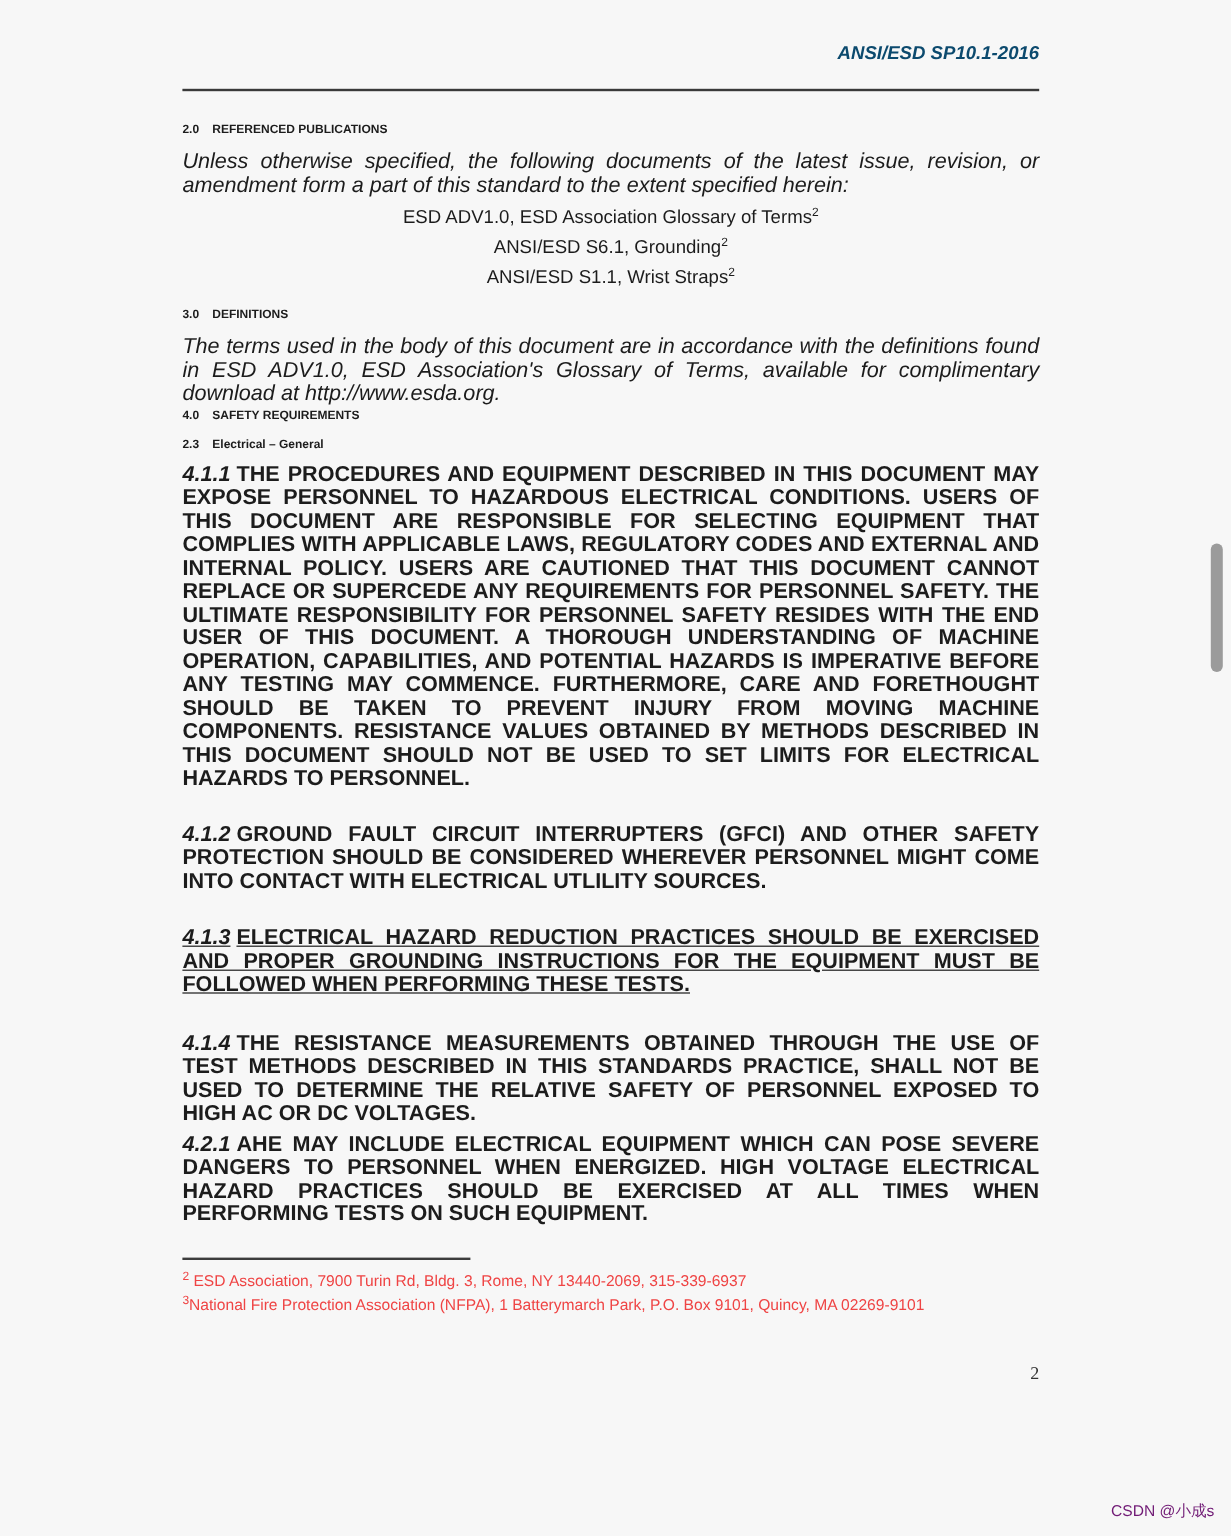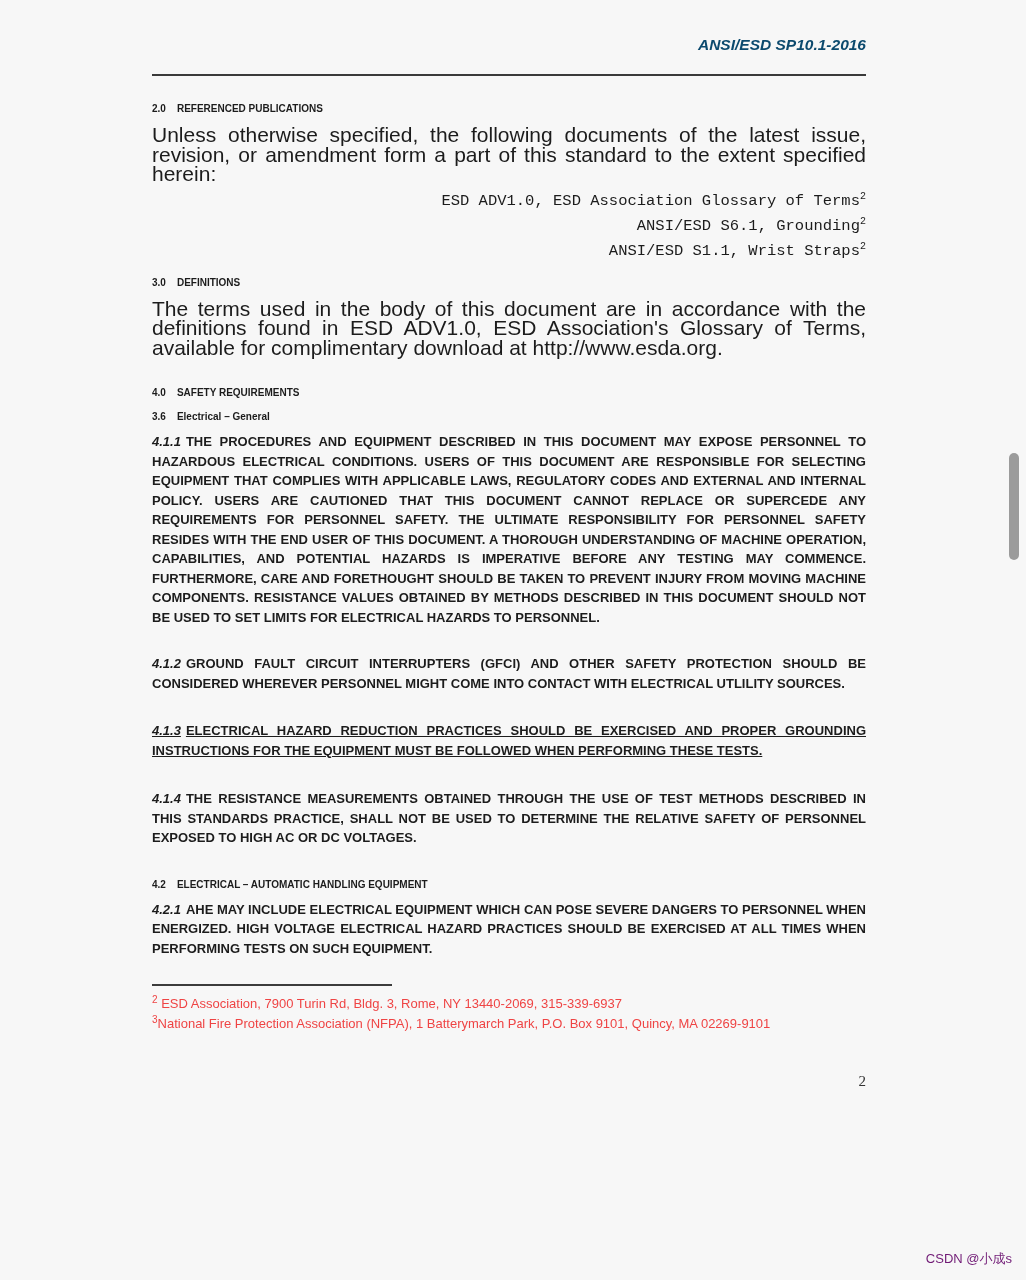--- a/index.html
+++ b/index.html
@@ -32,40 +32,40 @@
     margin-top: 20px;
   }
   .sec-heading {
     font-size: 10px;
     font-weight: bold;
     line-height: 18px;
   }
   .sec-heading .num { margin-right: 11px; }
   .h20 { margin-top: 24px; }
   .h30 { margin-top: 10px; }
-  .h40 { margin-top: 27px; }
+  .h40 { }
   .h41 { margin-top: 6px; }
   .h42 { margin-top: 28px; }
   .body-text {
-    font-size: 21px;
+    font-size: 18px;
     line-height: 19.5px;
     text-align: justify;
+    font-style: italic;
   }
   .intro { margin-top: 7px; }
   .p30 { margin-top: 7px; }
   .ref-list { margin-top: 5px; }
   .ref-line {
     font-size: 15.5px;
     line-height: 25px;
-    text-align: right;
-    font-family: Liberation Mono, monospace;
+    text-align: center;
   }
   sup { font-size: 10px; line-height: 0; }
   .clause {
-    font-size: 13px;
+    font-size: 18px;
     font-weight: bold;
     line-height: 19.5px;
     text-align: justify;
   }
   .clause .clause-num {
     font-style: italic;
     margin-right: 5px;
   }
   .c411 { margin-top: 6px; }
   .c412 { margin-top: 27px; }
@@ -136,42 +136,39 @@
 
   <div class="sec-heading h30">
     <span class="num">3.0</span><span>DEFINITIONS</span>
   </div>
   <p class="body-text p30">The terms used in the body of this document are in accordance with the definitions found in ESD ADV1.0, ESD Association's Glossary of Terms, available for complimentary download at http://www.esda.org.</p>
 
   <div class="sec-heading h40">
     <span class="num">4.0</span><span>SAFETY REQUIREMENTS</span>
   </div>
   <div class="sec-heading h41">
-    <span class="num">3.6</span><span>Electrical – General</span>
+    <span class="num">2.3</span><span>Electrical – General</span>
   </div>
 
   <p class="clause c411">
     <span class="clause-num">4.1.1</span><span>THE PROCEDURES AND EQUIPMENT DESCRIBED IN THIS DOCUMENT MAY EXPOSE PERSONNEL TO HAZARDOUS ELECTRICAL CONDITIONS. USERS OF THIS DOCUMENT ARE RESPONSIBLE FOR SELECTING EQUIPMENT THAT COMPLIES WITH APPLICABLE LAWS, REGULATORY CODES AND EXTERNAL AND INTERNAL POLICY. USERS ARE CAUTIONED THAT THIS DOCUMENT CANNOT REPLACE OR SUPERCEDE ANY REQUIREMENTS FOR PERSONNEL SAFETY. THE ULTIMATE RESPONSIBILITY FOR PERSONNEL SAFETY RESIDES WITH THE END USER OF THIS DOCUMENT. A THOROUGH UNDERSTANDING OF MACHINE OPERATION, CAPABILITIES, AND POTENTIAL HAZARDS IS IMPERATIVE BEFORE ANY TESTING MAY COMMENCE. FURTHERMORE, CARE AND FORETHOUGHT SHOULD BE TAKEN TO PREVENT INJURY FROM MOVING MACHINE COMPONENTS. RESISTANCE VALUES OBTAINED BY METHODS DESCRIBED IN THIS DOCUMENT SHOULD NOT BE USED TO SET LIMITS FOR ELECTRICAL HAZARDS TO PERSONNEL.</span>
   </p>
 
   <p class="clause c412">
     <span class="clause-num">4.1.2</span><span>GROUND FAULT CIRCUIT INTERRUPTERS (GFCI) AND OTHER SAFETY PROTECTION SHOULD BE CONSIDERED WHEREVER PERSONNEL MIGHT COME INTO CONTACT WITH ELECTRICAL UTLILITY SOURCES.</span>
   </p>
 
   <p class="clause c413">
     <span class="clause-num">4.1.3</span><span>ELECTRICAL HAZARD REDUCTION PRACTICES SHOULD BE EXERCISED AND PROPER GROUNDING INSTRUCTIONS FOR THE EQUIPMENT MUST BE FOLLOWED WHEN PERFORMING THESE TESTS.</span>
   </p>
 
   <p class="clause c414">
     <span class="clause-num">4.1.4</span><span>THE RESISTANCE MEASUREMENTS OBTAINED THROUGH THE USE OF TEST METHODS DESCRIBED IN THIS STANDARDS PRACTICE, SHALL NOT BE USED TO DETERMINE THE RELATIVE SAFETY OF PERSONNEL EXPOSED TO HIGH AC OR DC VOLTAGES.</span>
   </p>
 
-  <div class="sec-heading h42">
-    <span class="num">4.2</span><span>ELECTRICAL – AUTOMATIC HANDLING EQUIPMENT</span>
-  </div>
 
   <p class="clause c421">
     <span class="clause-num">4.2.1</span><span>AHE MAY INCLUDE ELECTRICAL EQUIPMENT WHICH CAN POSE SEVERE DANGERS TO PERSONNEL WHEN ENERGIZED. HIGH VOLTAGE ELECTRICAL HAZARD PRACTICES SHOULD BE EXERCISED AT ALL TIMES WHEN PERFORMING TESTS ON SUCH EQUIPMENT.</span>
   </p>
 
   <div class="fn-rule"></div>
   <div class="footnotes">
     <div class="footnote">
       <sup>2</sup><span> ESD Association, 7900 Turin Rd, Bldg. 3, Rome, NY 13440-2069, 315-339-6937</span>
     </div>

